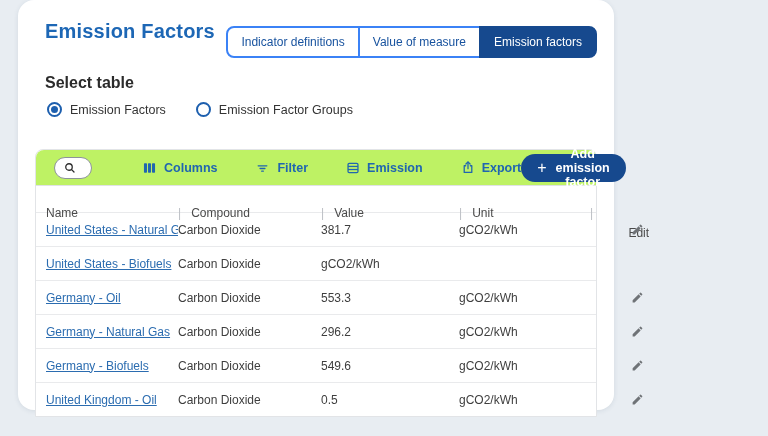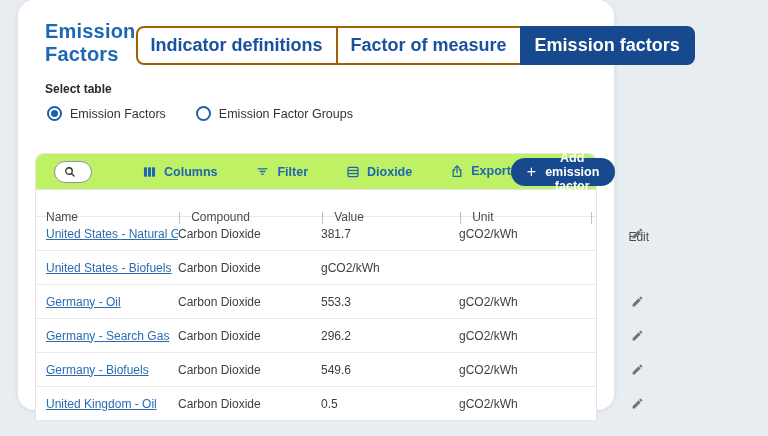--- a/index.html
+++ b/index.html
@@ -16,30 +16,30 @@
     box-shadow:0 1px 5px rgba(30,60,90,.10);
     padding:20px 17px 0;
   }
   .card-header { display:flex; justify-content:space-between; align-items:flex-start; padding-left:10px; }
   .page-title { color:#1d67b5; font-size:20px; font-weight:600; letter-spacing:.2px; }
   .page-subtitle { margin-top:5px; font-size:11px; color:#474747; }
 
   
   .tabs { display:flex; margin-top:6px; }
   .tab {
-    padding:7px 13px; font-size:18px; font-weight:bold; color:#17529e;
-    background:#fff; border:2px solid #a16207; cursor:pointer; white-space:nowrap;
+    padding:7px 13px; font-size:12px; font-weight:normal; color:#17529e;
+    background:#fff; border:2px solid #3b82f6; cursor:pointer; white-space:nowrap;
   }
   .tab + .tab { margin-left:-2px; }
   .tab:first-child { border-radius:8px 0 0 8px; }
   .tab:last-child { border-radius:0 8px 8px 0; }
   .tab.active { background:#16498e; border-color:#16498e; color:#fff; }
 
   
-  .select-table-label { margin:16px 0 0 10px; font-size:12px; font-weight:bold; color:#2b2b2b; }
+  .select-table-label { margin:16px 0 0 10px; font-size:16px; font-weight:bold; color:#2b2b2b; }
   .radio-row { display:flex; gap:30px; margin:10px 0 0 12px; align-items:center; }
   .radio-option { display:flex; align-items:center; gap:8px; cursor:pointer; }
   .radio-circle {
     width:15px; height:15px; border-radius:50%;
     border:2px solid #1d5fae; display:flex; align-items:center; justify-content:center;
     flex:0 0 auto;
   }
   .radio-circle .dot { width:7px; height:7px; border-radius:50%; background:#1d5fae; display:none; }
   .radio-option.selected .radio-circle .dot { display:block; }
   .radio-label { font-size:12.5px; color:#333; }
@@ -54,21 +54,21 @@
   .search-pill {
     width:130px; height:22px; background:#fff; border:1px solid #8d939a;
     border-radius:12px; display:flex; align-items:center; padding:0 9px; gap:6px;
   }
   .search-pill input {
     border:none; outline:none; width:100%; font-size:11px; background:transparent;
     color:#333; font-family:"Liberation Sans", sans-serif;
   }
   .search-pill input::placeholder { font-style:italic; color:#5a5a5a; opacity:1; }
   .tb-btn {
-    display:flex; align-items:flex-start; gap:7px; color:#2066b0;
+    display:flex; align-items:flex-end; gap:7px; color:#2066b0;
     font-size:12.5px; font-weight:bold; cursor:pointer; background:none; border:none;
     font-family:"Liberation Sans", sans-serif;
   }
   .tb-btn.first { margin-left:50px; }
   .tb-btn + .tb-btn { margin-left:38px; }
   .add-btn {
     margin-left:auto; height:28px; border:none; border-radius:14px; background:#16498e;
     color:#fff; font-size:12.5px; font-weight:bold; display:flex; align-items:center;
     gap:9px; padding:0 16px; cursor:pointer; font-family:"Liberation Sans", sans-serif;
   }
@@ -91,21 +91,21 @@
 <body>
 
 <div class="card">
 
   <div class="card-header">
     <div>
       <div class="page-title">Emission Factors</div>
     </div>
     <div class="tabs">
       <div class="tab">Indicator definitions</div>
-      <div class="tab">Factor of measure</div>
+      <div class="tab">Value of measure</div>
       <div class="tab active">Emission factors</div>
     </div>
   </div>
 
   <div class="select-table-label">Select table</div>
 
   <div class="radio-row">
     <div class="radio-option selected">
       <span class="radio-circle">
           <span class="dot"></span>
@@ -154,21 +154,21 @@
       </button>
 
       <button class="tb-btn">
         <span>
           <svg width="14" height="14" viewBox="0 0 24 24" fill="none" stroke="#2066b0" stroke-width="2.2" stroke-linejoin="round">
             <rect x="3.5" y="4" width="17" height="16" rx="2"></rect>
             <line x1="3.5" y1="9.3" x2="20.5" y2="9.3"></line>
               <line x1="3.5" y1="14.6" x2="20.5" y2="14.6"></line>
           </svg>
         </span>
-        <span>Dioxide</span>
+        <span>Emission</span>
       </button>
 
       <button class="tb-btn">
         <span>
           <svg width="14" height="15" viewBox="0 0 24 24" fill="none" stroke="#2066b0" stroke-width="2.2" stroke-linecap="round" stroke-linejoin="round">
             <path d="M8 9H5.5v11.5h13V9H16"></path>
               <line x1="12" y1="2.8" x2="12" y2="14"></line>
               <polyline points="8.4,6 12,2.6 15.6,6"></polyline>
           </svg>
         </span>
@@ -251,21 +251,21 @@
       <span class="pencil">
         <svg width="13" height="13" viewBox="0 0 24 24" fill="#6f7377">
           <path d="M3 17.25V21h3.75L17.81 9.94l-3.75-3.75L3 17.25zM20.71 7.04a1 1 0 0 0 0-1.41l-2.34-2.34a1 1 0 0 0-1.41 0l-1.83 1.83 3.75 3.75 1.83-1.83z"></path>
         </svg>
       </span>
     </div>
   </div>
 
   <div class="grid trow">
     <div class="cell name">
-            <a>Germany - Search Gas</a>
+            <a>Germany - Natural Gas</a>
           </div>
     <div class="cell">Carbon Dioxide</div>
     <div class="cell">296.2</div>
     <div class="cell">gCO2/kWh</div>
     <div class="cell"></div>
     <div class="cell edit">
       <span class="pencil">
         <svg width="13" height="13" viewBox="0 0 24 24" fill="#6f7377">
           <path d="M3 17.25V21h3.75L17.81 9.94l-3.75-3.75L3 17.25zM20.71 7.04a1 1 0 0 0 0-1.41l-2.34-2.34a1 1 0 0 0-1.41 0l-1.83 1.83 3.75 3.75 1.83-1.83z"></path>
         </svg>

